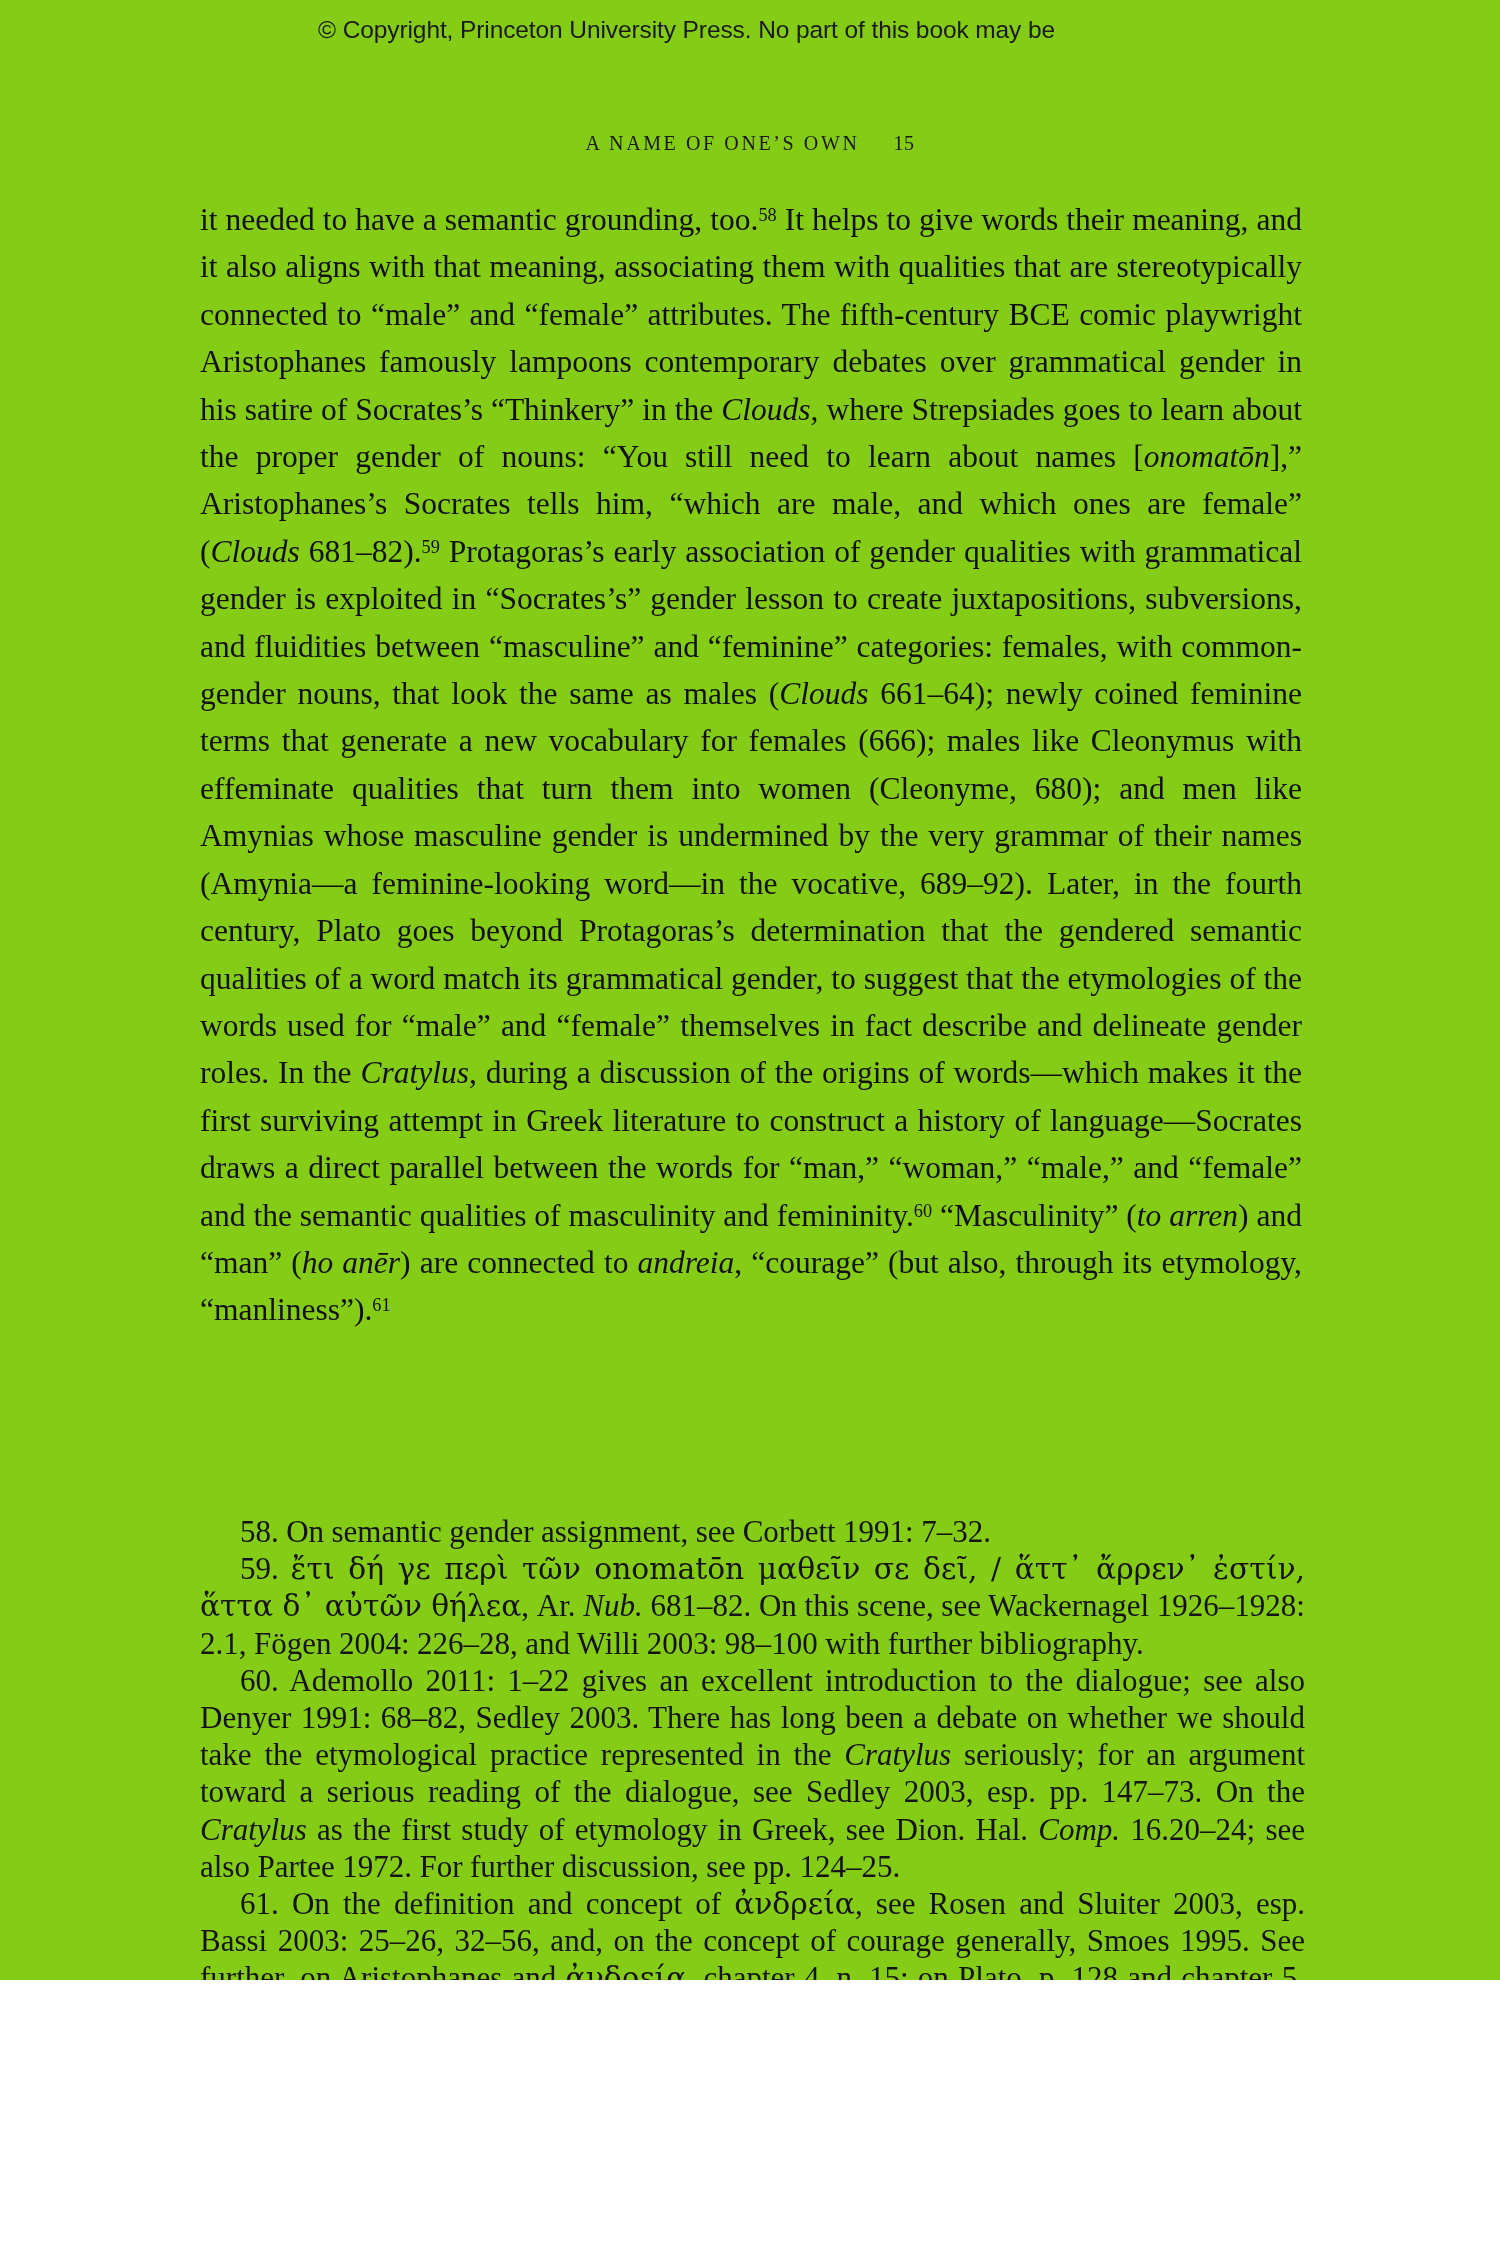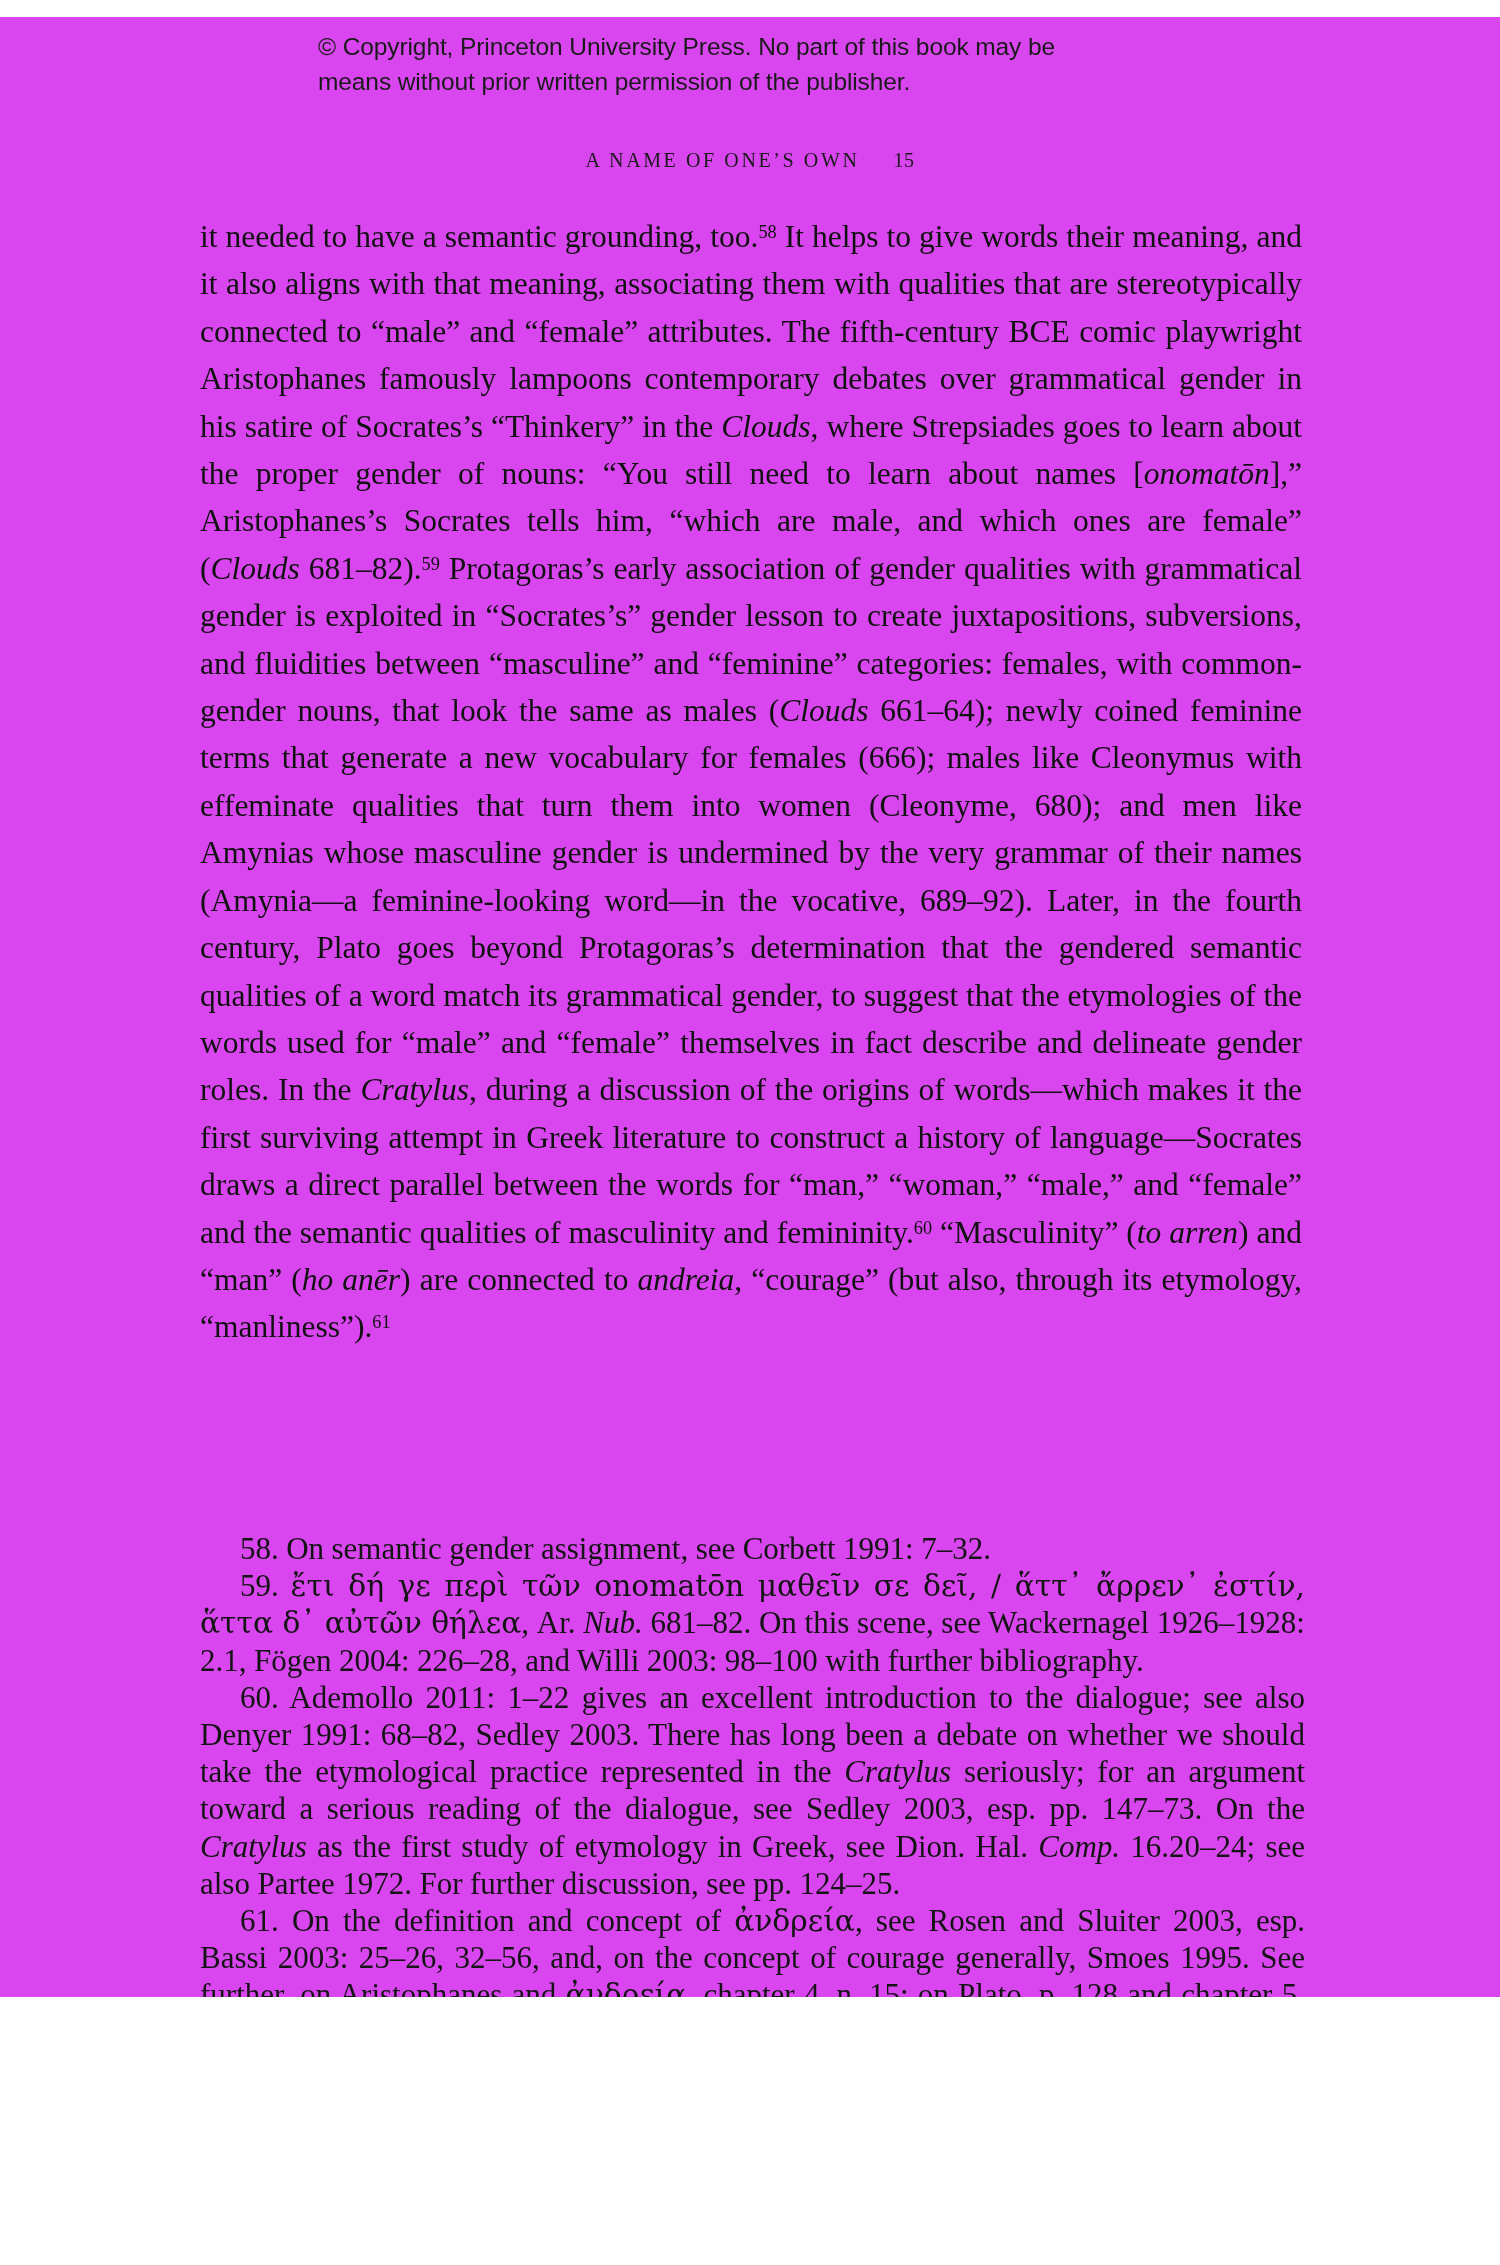--- a/index.html
+++ b/index.html
@@ -4,22 +4,22 @@
 <style>
   html, body {
     margin: 0;
     padding: 0;
     background: #ffffff;
   }
   .page {
     position: relative;
     width: 1500px;
     height: 1980px;
-    background: #d946ef;
-    margin: 17px auto;
+    background: #84cc16;
+    margin: 0 auto;
     overflow: hidden;
     font-family: "Liberation Serif", "DejaVu Serif", serif;
     color: #111111;
   }
 
   
   .copyright-notice {
     position: absolute;
     left: 318px;
     top: 12px;
@@ -108,21 +108,20 @@
     color: #1a1a1a;
   }
 </style>
 </head>
 <body>
 
 <div class="page">
 
   <div class="copyright-notice">
     <div>© Copyright, Princeton University Press. No part of this book may be</div>
-    <div>means without prior written permission of the publisher.</div>
   </div>
 
   <div class="running-head">
     <span class="rh-title">A NAME OF ONE’S OWN</span><span class="rh-folio">15</span>
   </div>
 
   <div class="body-block">
     <p class="body-para">it needed to have a semantic grounding, too.<sup>58</sup> It helps to give words their meaning, and it also aligns with that meaning, associating them with qualities that are stereotypically connected to “male” and “female” attributes. The fifth-century BCE comic playwright Aristophanes famously lampoons contemporary debates over grammatical gender in his satire of Socrates’s “Thinkery” in the <i>Clouds</i>, where Strepsiades goes to learn about the proper gender of nouns: “You still need to learn about names [<i>onomatōn</i>],” Aristophanes’s Socrates tells him, “which are male, and which ones are female” (<i>Clouds</i> 681–82).<sup>59</sup> Protagoras’s early association of gender qualities with grammatical gender is exploited in “Socrates’s” gender lesson to create juxtapositions, subversions, and fluidities between “masculine” and “feminine” categories: females, with common-gender nouns, that look the same as males (<i>Clouds</i> 661–64); newly coined feminine terms that generate a new vocabulary for females (666); males like Cleonymus with effeminate qualities that turn them into women (Cleonyme, 680); and men like Amynias whose masculine gender is undermined by the very grammar of their names (Amynia—a feminine-looking word—in the vocative, 689–92). Later, in the fourth century, Plato goes beyond Protagoras’s determination that the gendered semantic qualities of a word match its grammatical gender, to suggest that the etymologies of the words used for “male” and “female” themselves in fact describe and delineate gender roles. In the <i>Cratylus</i>, during a discussion of the origins of words—which makes it the first surviving attempt in Greek literature to construct a history of language—Socrates draws a direct parallel between the words for “man,” “woman,” “male,” and “female” and the semantic qualities of masculinity and femininity.<sup>60</sup> “Masculinity” (<i>to arren</i>) and “man” (<i>ho anēr</i>) are connected to <i>andreia</i>, “courage” (but also, through its etymology, “manliness”).<sup>61</sup></p>
   </div>
 

